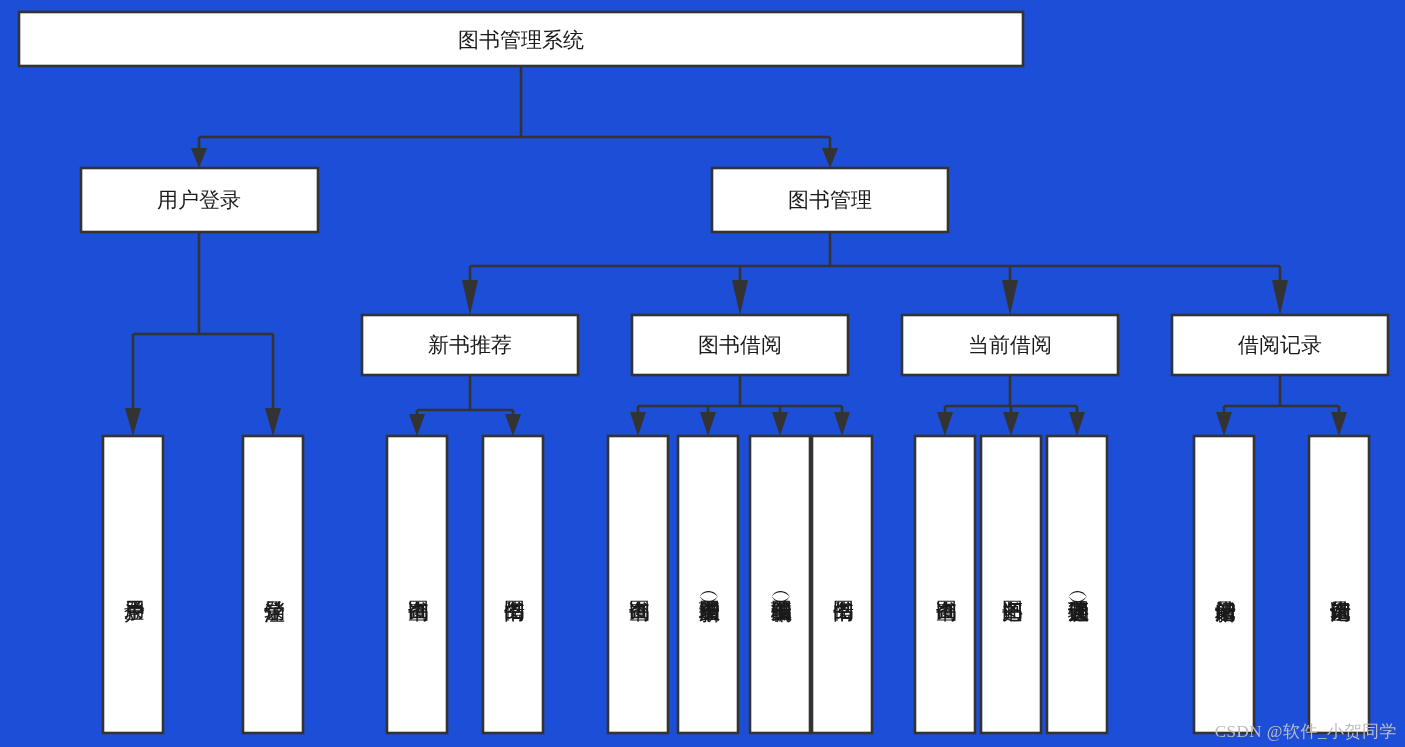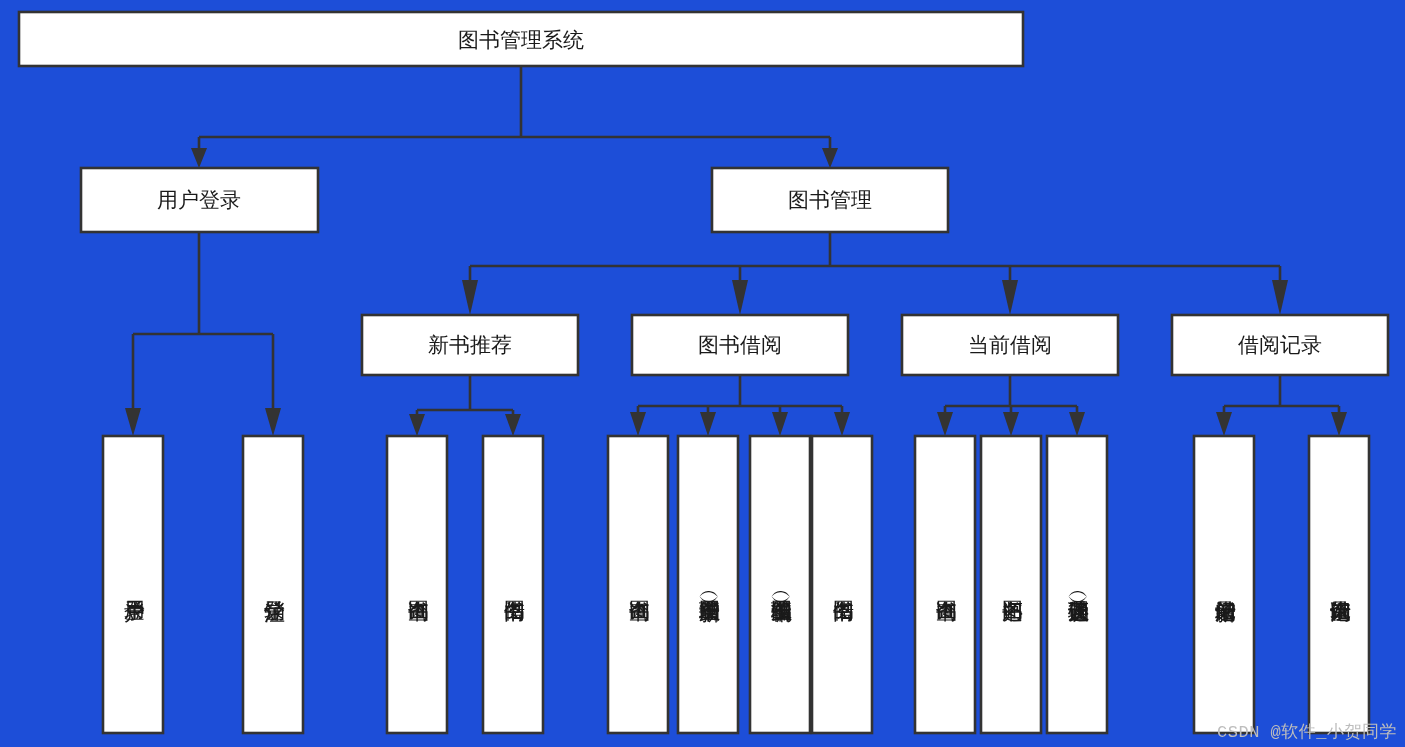--- a/index.html
+++ b/index.html
@@ -54,21 +54,21 @@
     fill: #1a1a1a;
     text-anchor: middle;
     dominant-baseline: middle;
     writing-mode: vertical-rl;
     glyph-orientation-vertical: 0;
   }
   .watermark {
     position: absolute;
     right: 8px;
     bottom: 4px;
-    font-family: Liberation Mono, monospace;
+    font-family: Liberation Serif, serif;
     font-size: 17px;
     color: #bdbdbd;
     letter-spacing: 0.5px;
     white-space: nowrap;
     user-select: none;
   }
 </style>
 </head>
 <body>
 

